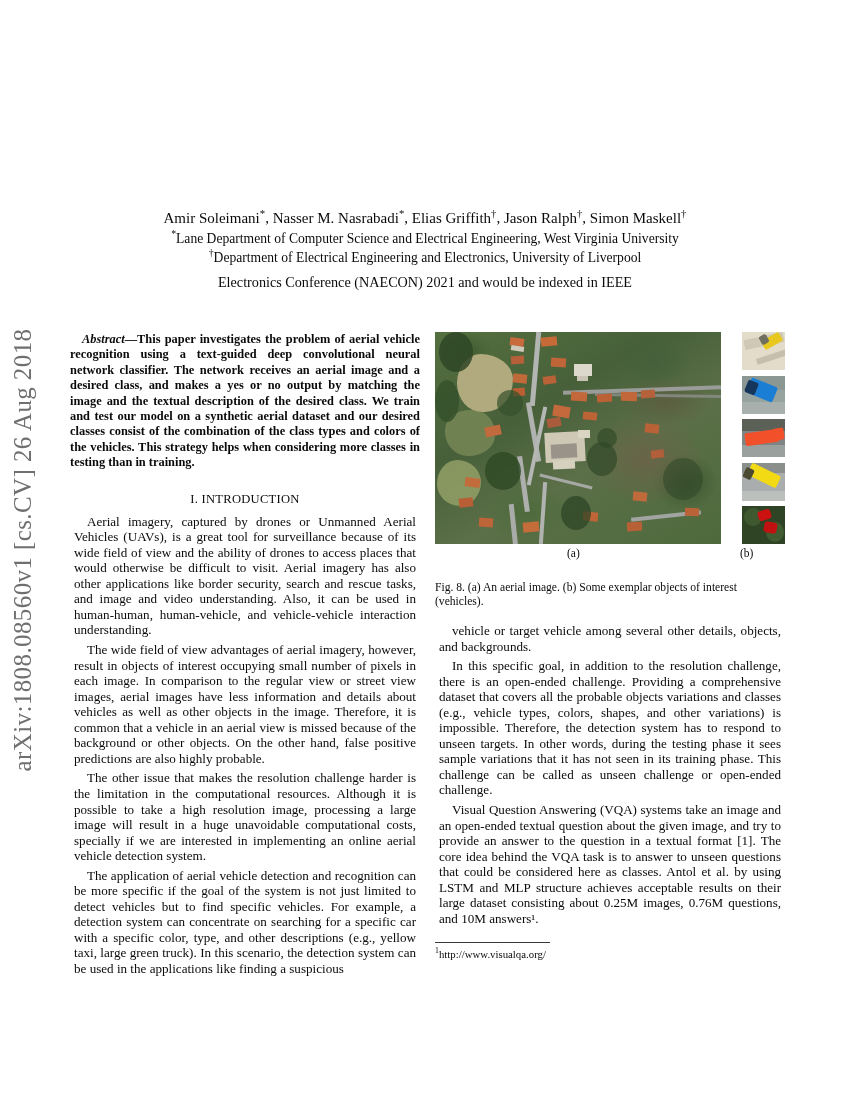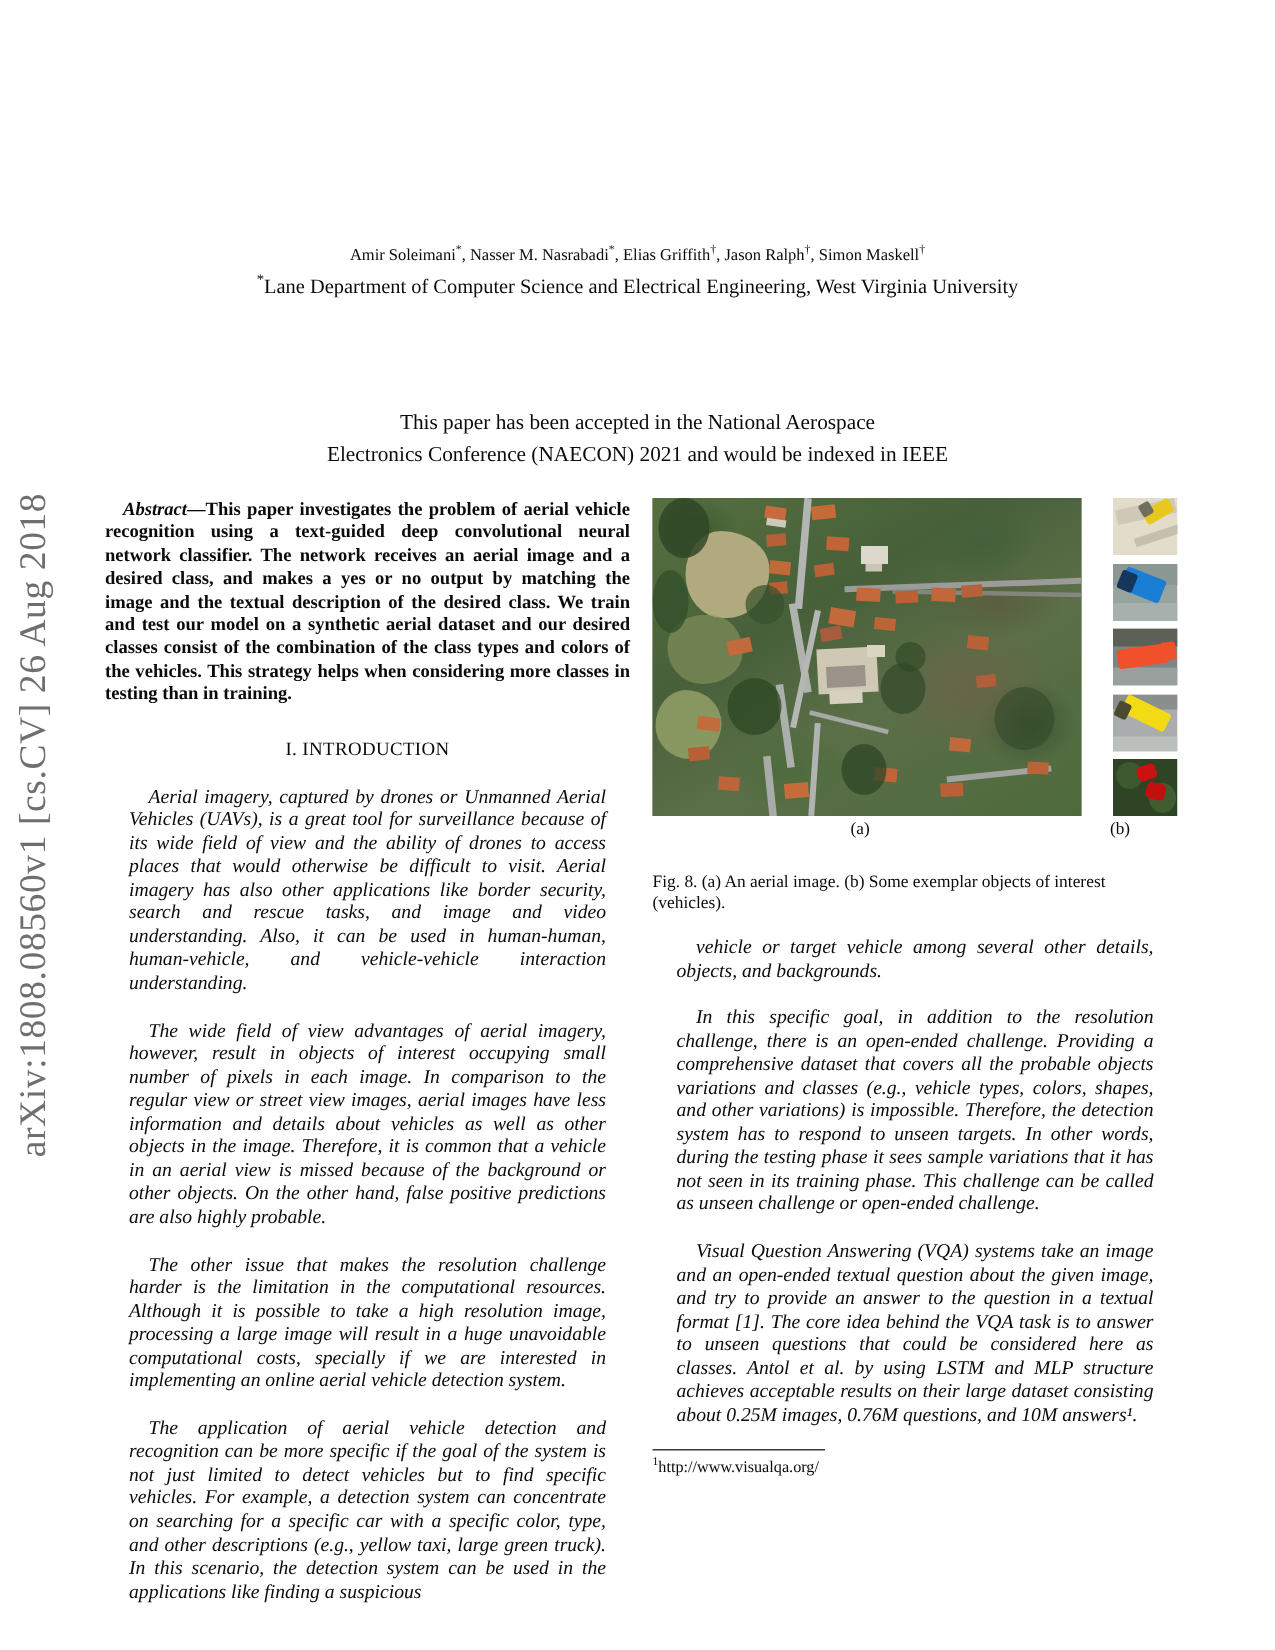--- a/index.html
+++ b/index.html
@@ -59,21 +59,21 @@
     letter-spacing: 0.1px;
   }
 
   .authors {
     position: absolute;
     left: 72px;
     top: 160px;
     width: 706px;
     text-align: center;
   }
-  .authors .line1 { font-size: 11px; line-height: 21px; }
+  .authors .line1 { font-size: 15px; line-height: 21px; margin-top: 48px; }
   .authors .line2,
   .authors .line3 { font-size: 13.6px; line-height: 19px; }
   .authors .line4,
   .authors .line5 { font-size: 13.2px; line-height: 18.5px; }
   sup { font-size: 0.72em; vertical-align: super; line-height: 0; }
 
   .accept-note {
     position: absolute;
     left: 72px;
     top: 272px;
@@ -112,24 +112,23 @@
     font-size: 12.6px;
     margin: 21px 0 7px 0;
     font-variant: small-caps;
     letter-spacing: 0.25px;
   }
 
   p.body {
     font-size: 13.1px;
     line-height: 15.55px;
     text-align: justify;
-    margin: 16px;
+    margin: 4px;
     text-indent: 13px;
     hyphens: auto;
-    font-style: italic;
   }
 
   
   .figure { position: relative; }
   .fig-row {
     display: flex;
     align-items: flex-start;
     justify-content: space-between;
   }
   .aerial {
@@ -189,24 +188,24 @@
 <div class="arxiv-stamp">
   <span>arXiv:1808.08560v1  [cs.CV]  26 Aug 2018</span>
 </div>
 
 <div class="page">
 
 
   <div class="authors">
     <div class="line1">Amir Soleimani<sup>*</sup>, Nasser M. Nasrabadi<sup>*</sup>, Elias Griffith<sup>†</sup>, Jason Ralph<sup>†</sup>, Simon Maskell<sup>†</sup></div>
     <div class="line2"><sup>*</sup>Lane Department of Computer Science and Electrical Engineering, West Virginia University</div>
+    <div class="line3"><sup>†</sup>Department of Electrical Engineering and Electronics, University of Liverpool</div>
   </div>
 
   <div class="accept-note">
-    <div>This paper has been accepted in the National Aerospace</div>
     <div>Electronics Conference (NAECON) 2021 and would be indexed in IEEE</div>
   </div>
 
   <div class="col-left">
 
     <div class="abstract"><em>Abstract</em><span>—</span><span>This paper investigates the problem of aerial vehicle recognition using a text-guided deep convolutional neural network classifier. The network receives an aerial image and a desired class, and makes a yes or no output by matching the image and the textual description of the desired class. We train and test our model on a synthetic aerial dataset and our desired classes consist of the combination of the class types and colors of the vehicles. This strategy helps when considering more classes in testing than in training.</span></div>
 
     <div class="section-head">I.  INTRODUCTION</div>
 
     <p class="body">Aerial imagery, captured by drones or Unmanned Aerial Vehicles (UAVs), is a great tool for surveillance because of its wide field of view and the ability of drones to access places that would otherwise be difficult to visit. Aerial imagery has also other applications like border security, search and rescue tasks, and image and video understanding. Also, it can be used in human-human, human-vehicle, and vehicle-vehicle interaction understanding.</p>

